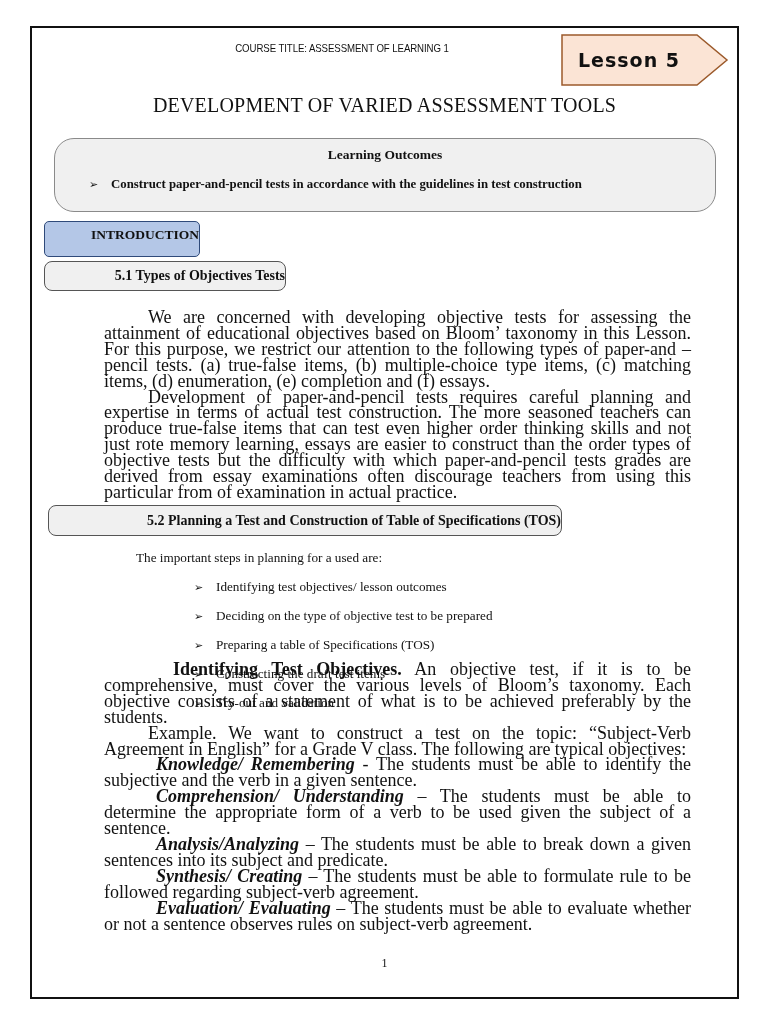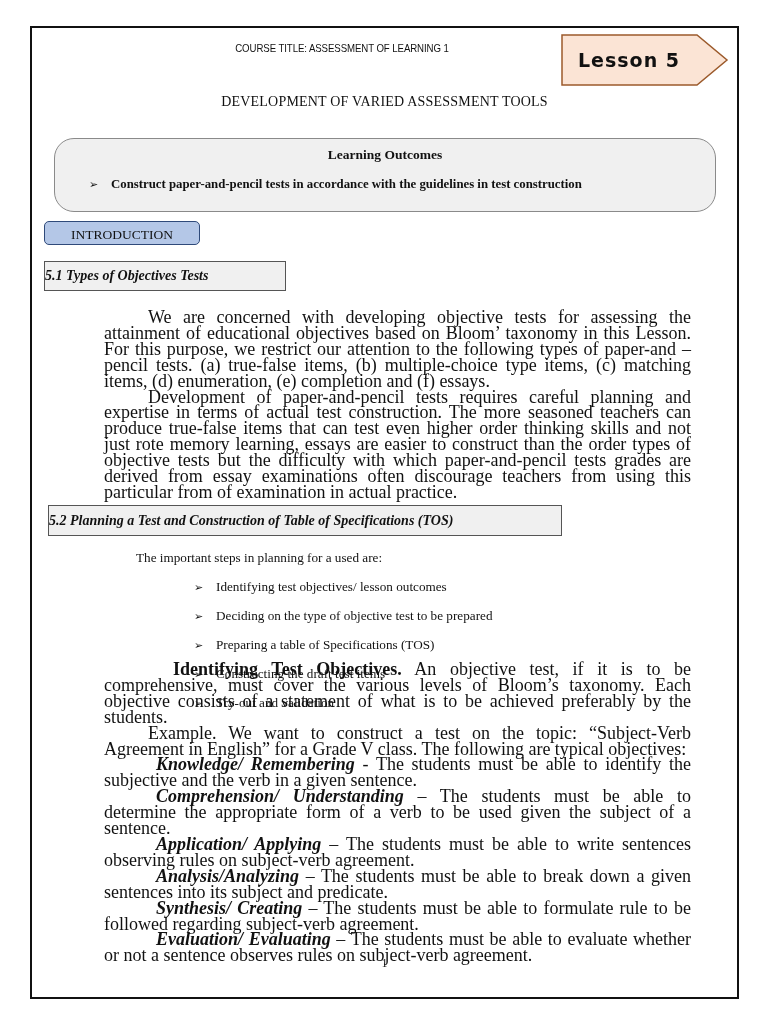--- a/index.html
+++ b/index.html
@@ -9,33 +9,33 @@
           border:2px solid #111; box-sizing:content-box; }
   .course-title { position:absolute; left:0; width:620px; top:14px; text-align:center;
           font-family:"Liberation Sans", "DejaVu Sans", sans-serif; font-size:10.5px;
           letter-spacing:-0.1px; transform:scaleX(0.92); transform-origin:center; }
   .lesson-badge { position:absolute; left:529px; top:6px; width:168px; height:52px; }
   .lesson-badge svg { position:absolute; left:0; top:0; }
   .lesson-label { position:absolute; left:0; top:0; width:136px; height:48px;
           line-height:52px; text-align:center; font-family:"DejaVu Sans", sans-serif;
           font-weight:bold; font-size:19px; letter-spacing:1px; color:#111; }
   .main-title { position:absolute; left:0; width:705px; top:66px; text-align:center;
-          font-size:14px; letter-spacing:0.2px; }
+          font-size:20px; letter-spacing:0.2px; }
   .outcomes-box { position:absolute; left:22px; top:110px; width:660px; height:72px;
           background:#f0f0f0; border:1.5px solid #8a8a8a; border-radius:20px; }
   .outcomes-heading { position:absolute; left:0; right:0; top:8px; text-align:center;
           font-weight:bold; font-size:13.5px; }
   .outcomes-item { position:absolute; left:34px; top:38px; font-weight:bold; font-size:12.8px; }
   .bullet { display:inline-block; width:22px; font-family:"DejaVu Sans", sans-serif; font-size:11px; }
-  .intro-btn { position:absolute; left:12px; top:193px; width:156px; height:24px;
+  .intro-btn { position:absolute; left:12px; top:193px; width:156px; height:36px;
           background:#b4c7e7; border:1.5px solid #2f4a7a; border-radius:5px; box-sizing:border-box;
-          font-weight:normal; font-size:13.5px; line-height:26px; text-align:center; }
+          font-weight:bold; font-size:13.5px; line-height:26px; text-align:right; }
   .section-box { position:absolute; background:#f0f0f0; border:1.5px solid #555;
-          border-radius:0; box-sizing:border-box; font-weight:bold; font-size:14px;
-          text-align:left;font-style:italic; }
+          border-radius:8px; box-sizing:border-box; font-weight:bold; font-size:14px;
+          text-align:right; }
   .sec1 { left:12px; top:233px; width:242px; height:30px; line-height:28px; }
   .sec2 { left:16px; top:477px; width:514px; height:31px; line-height:29px; }
   .para { position:absolute; left:72px; width:587px; font-size:18px; line-height:15.9px;
           text-align:justify; }
   .para p { margin:0; text-indent:44px; }
   .p-intro { top:282px; }
   .steps-lead { position:absolute; left:104px; top:522px; font-size:13.2px; line-height:16px; }
   .steps { position:absolute; left:150px; top:539px; font-size:13.2px; line-height:16px; margin:0; padding:0; list-style:none; }
   .steps li { margin:12px; }
   .p-objectives { top:634px; }
@@ -84,20 +84,19 @@
     <li><span class="bullet">➢</span><span>Preparing a table of Specifications (TOS)</span></li>
     <li><span class="bullet">➢</span><span>Constructing the draft test items</span></li>
     <li><span class="bullet">➢</span><span>Try-out and validation</span></li>
   </ul>
 
   <div class="para p-objectives">
     <p><span class="bd">Identifying Test Objectives.</span><span> An objective test, if it is to be comprehensive, must cover the various levels of Bloom’s taxonomy. Each objective consists of a statement of what is to be achieved preferably by the students.</span></p>
     <p>Example. We want to construct a test on the topic:  “Subject-Verb Agreement in English” for a Grade V class. The following are typical objectives:</p>
     <p><span class="it">Knowledge/ Remembering</span><span> - The students must be able to identify the subjective and the verb in a given sentence.</span></p>
     <p><span class="it">Comprehension/ Understanding</span><span> – The students must be able to determine the appropriate form of a verb to be used given the subject of a sentence.</span></p>
-    <p><span class="it">Application/ Applying</span><span> – The students must be able to write sentences observing rules on subject-verb agreement.</span></p>
     <p><span class="it">Analysis/Analyzing</span><span> – The students must be able to break down a given sentences into its subject and predicate.</span></p>
     <p><span class="it">Synthesis/ Creating</span><span> – The students must be able to formulate rule to be followed regarding subject-verb agreement.</span></p>
     <p><span class="it">Evaluation/ Evaluating</span><span> – The students must be able to evaluate whether or not a sentence observes rules on subject-verb agreement.</span></p>
   </div>
 
   <div class="page-number">1</div>
 </div>
 
 </body></html>

